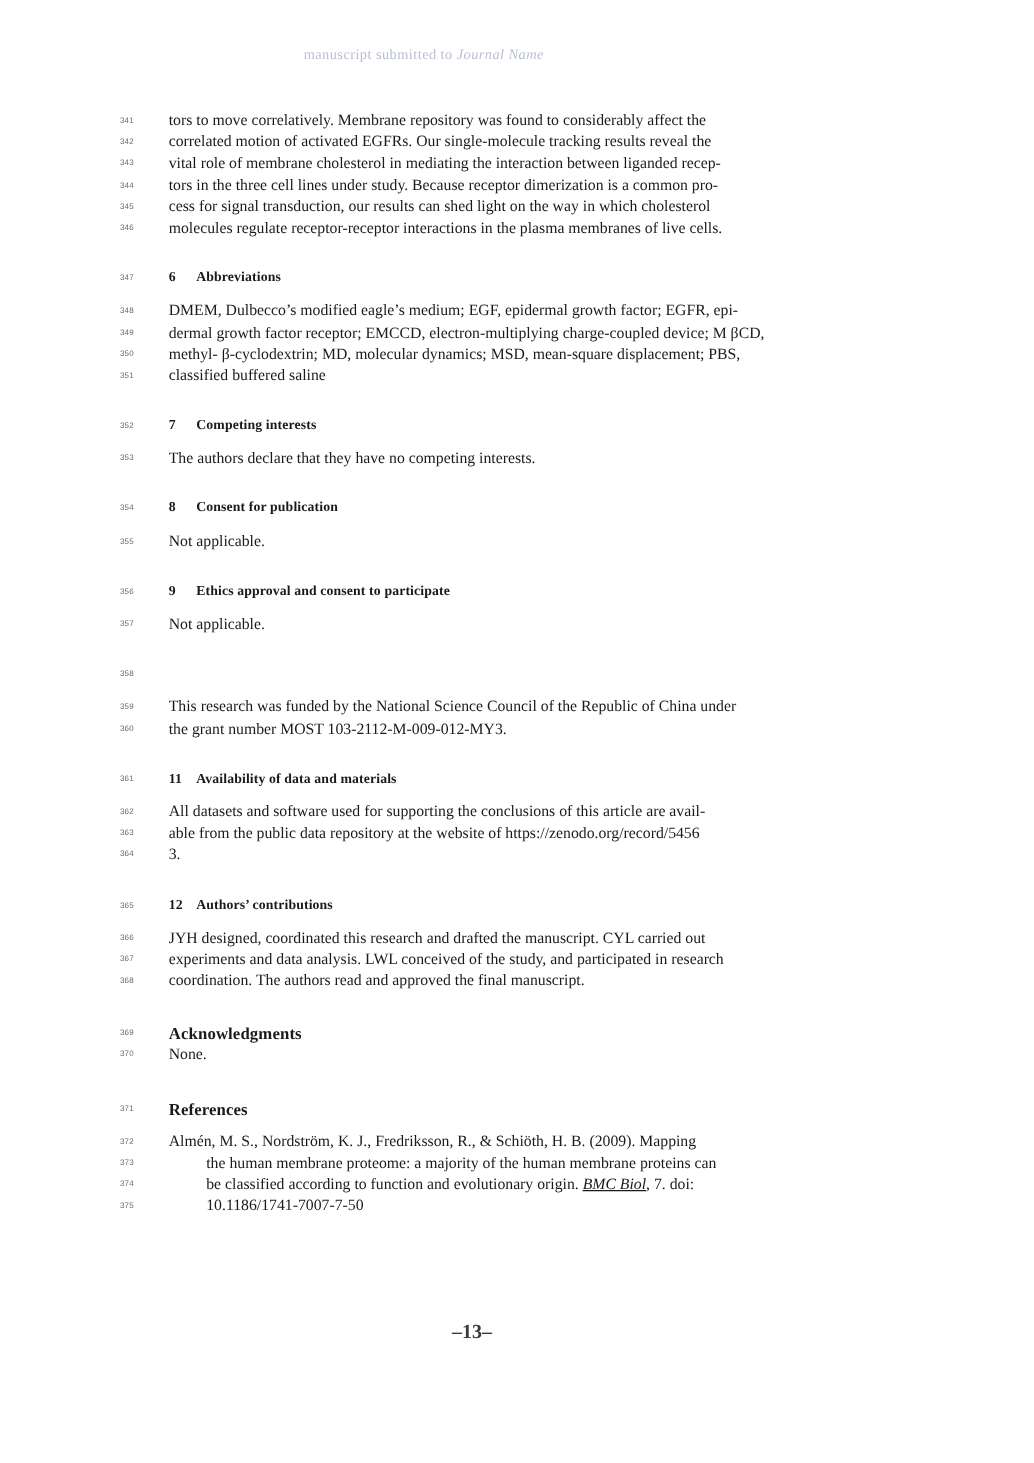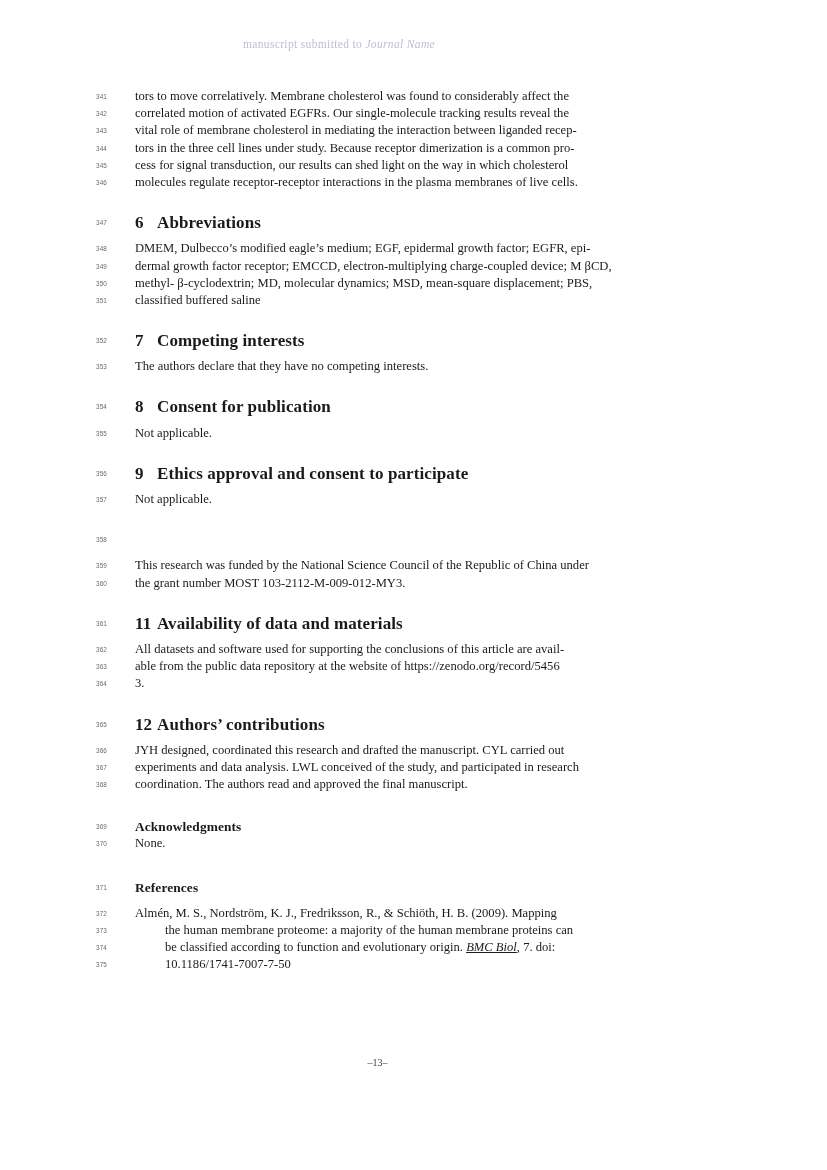--- a/index.html
+++ b/index.html
@@ -73,21 +73,21 @@
     white-space: nowrap;
   }
 
   
   .ln > .txt.hang { left: 165px; width: 529px; }
 
   
   .ln.head { height: 17.2px; }
   .ln.head > .txt {
     font-weight: bold;
-    font-size: 17px;
+    font-size: 11px;
     line-height: 17.2px;
     letter-spacing: 0.1px;
   }
   .ln.head .secnum {
     display: inline-block;
     min-width: 22px;
   }
   .ln.head.plain > .txt {
     font-size: 13.4px;
   }
@@ -100,39 +100,40 @@
 
   .ital { font-style: italic; text-decoration: underline; }
 
   
   .folio {
     position: absolute;
     top: 1057px;
     left: 0;
     width: 755px;
     text-align: center;
-    font-size: 10px;
+    font-size: 16px;
     color: #3a3a3a;
+    font-weight: bold;
   }
 </style>
 </head>
 <body>
 
 <div class="page">
 
   <div class="running-head">
     <span>manuscript submitted to </span><span class="jname">Journal Name</span>
   </div>
 
   <div class="column">
 
     <div>
       <div class="ln">
         <span class="num">341</span>
-        <span class="txt" style="display: inline-block; transform-origin: left center; transform: scaleX(1);">tors to move correlatively.  Membrane cholesterol was found to considerably affect the</span>
+        <span class="txt" style="display: inline-block; transform-origin: left center; transform: scaleX(1);">tors to move correlatively.  Membrane repository was found to considerably affect the</span>
       </div>
       <div class="ln">
         <span class="num">342</span>
         <span class="txt" style="display: inline-block; transform-origin: left center; transform: scaleX(1);">correlated motion of activated EGFRs.  Our single-molecule tracking results reveal the</span>
       </div>
       <div class="ln">
         <span class="num">343</span>
         <span class="txt" style="display: inline-block; transform-origin: left center; transform: scaleX(1);">vital role of membrane cholesterol in mediating the interaction between liganded recep-</span>
       </div>
       <div class="ln">

